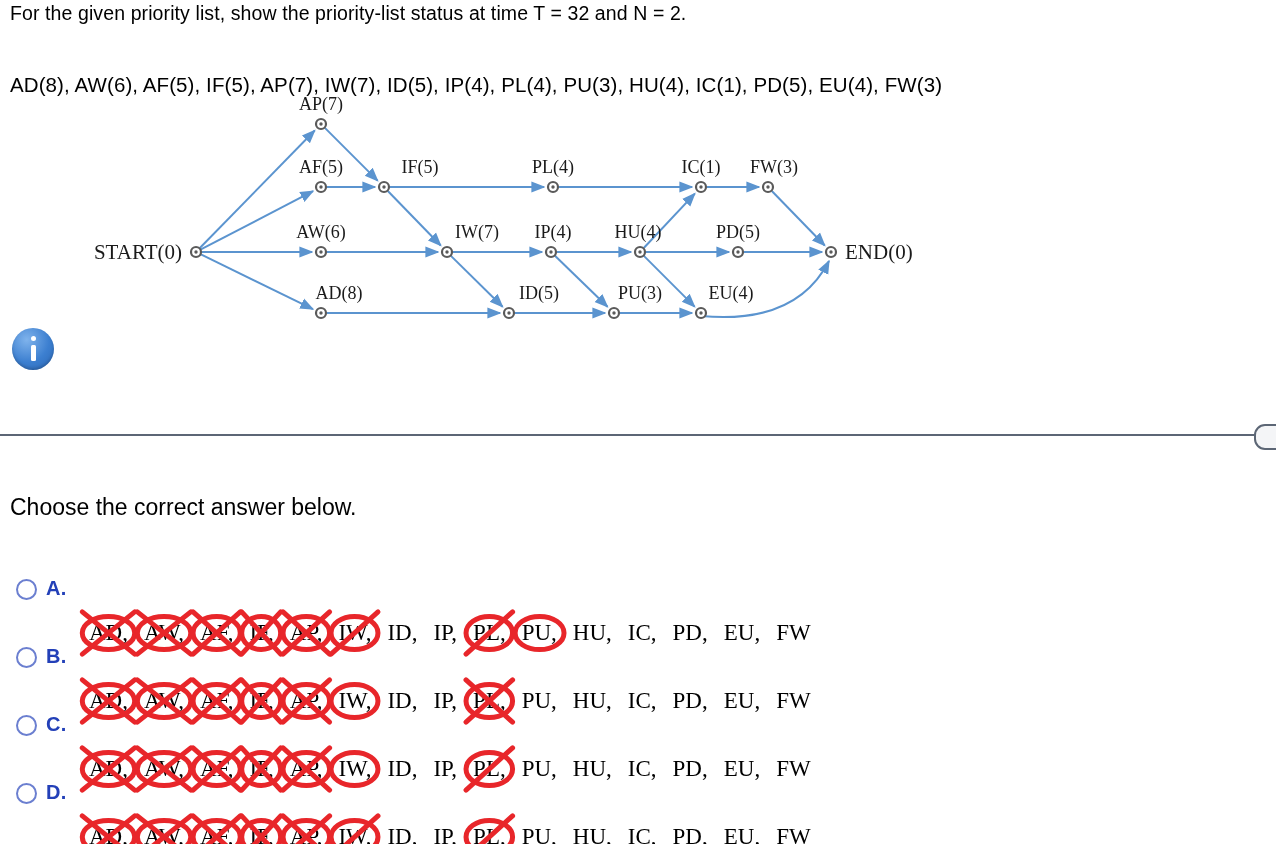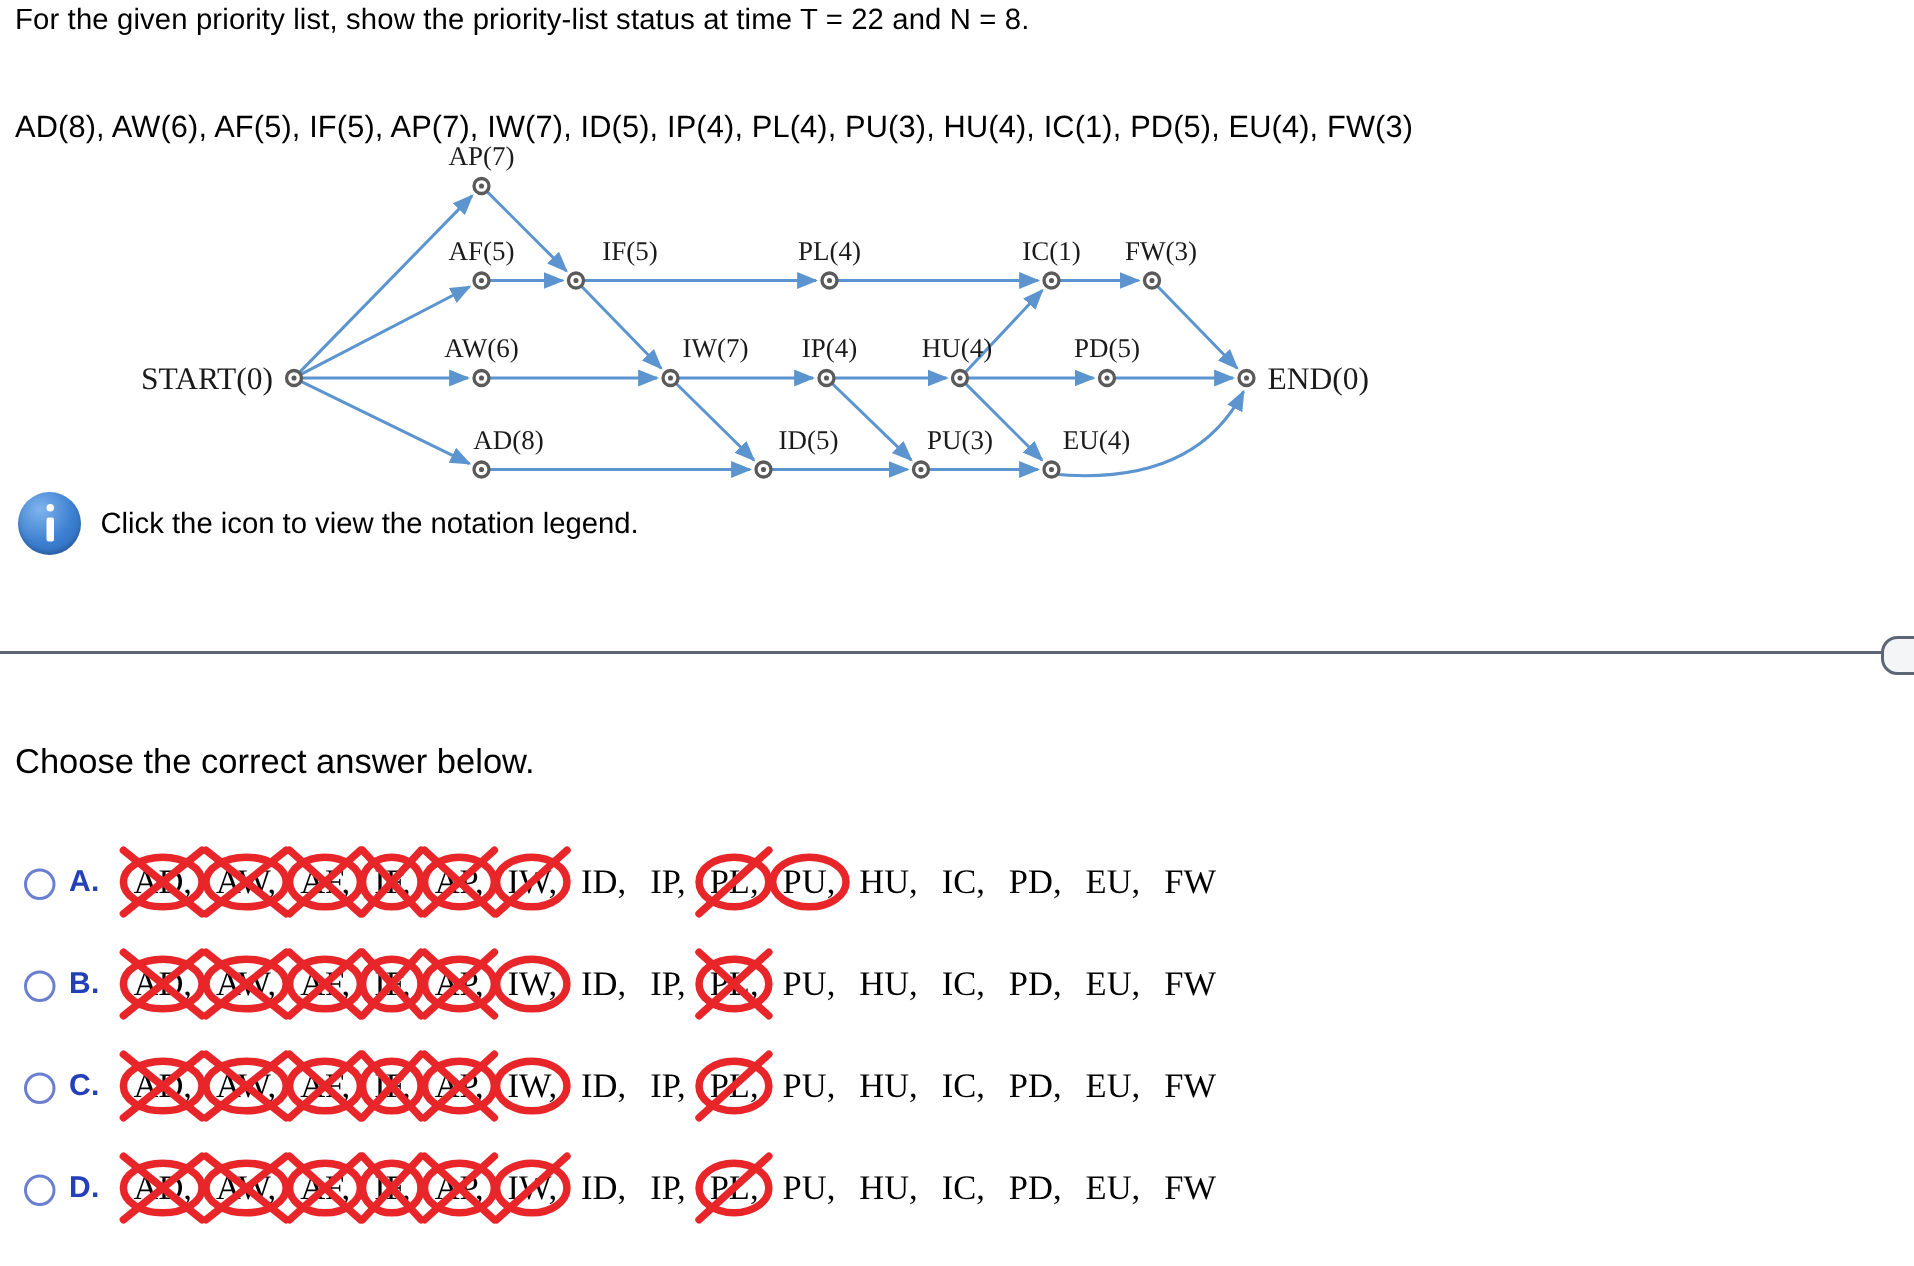--- a/index.html
+++ b/index.html
@@ -162,37 +162,38 @@
     font-size: 23px;
     color: #000;
     margin-top: 5px;
   }
   .token {
     position: relative;
     display: inline-block;
     padding: 4px 5px 4px 5px;
     margin-right: 6px;
     white-space: nowrap;
+    margin-top: 45px;
   }
   .token .txt { position: relative; z-index: 1; }
   .token .mark {
     position: absolute;
     left: -4px;
     top: -6px;
     width: calc(100% + 8px);
     height: calc(100% + 12px);
     overflow: visible;
     pointer-events: none;
     z-index: 2;
   }
 </style>
 </head>
 <body>
 
-<div class="question-line">For the given priority list, show the priority-list status at time T = 22 and N = 8.</div>
+<div class="question-line">For the given priority list, show the priority-list status at time T = 32 and N = 2.</div>
 
 <div class="priority-list">AD(8), AW(6), AF(5), IF(5), AP(7), IW(7), ID(5), IP(4), PL(4), PU(3), HU(4), IC(1), PD(5), EU(4), FW(3)</div>
 
 <div class="digraph-wrap">
   <svg id="digraph-svg" width="960" height="245" viewBox="0 0 960 245">
       <defs>
         <marker id="arrow" viewBox="0 0 10 10" refX="9" refY="5" markerWidth="7" markerHeight="7" orient="auto-start-reverse">
           <path d="M 0 1 L 10 5 L 0 9 z" fill="#5b94cf"></path>
         </marker>
       </defs>
@@ -303,21 +304,20 @@
         <circle cx="825" cy="162" r="5" fill="#ffffff" stroke="#5a5a5a" stroke-width="2.2"></circle>
         <circle cx="825" cy="162" r="1.7" fill="#5a5a5a"></circle>
       </g>
       <text x="176" y="169" text-anchor="end" class="endpoint-label">START(0)</text>
       <text x="839" y="169" class="endpoint-label">END(0)</text>
     </svg>
 </div>
 
 <div class="legend-row">
   <div class="info-icon"></div>
-  <div class="legend-text">Click the icon to view the notation legend.</div>
 </div>
 
 <div class="divider"></div>
 <div class="divider-handle"></div>
 
 <div class="choose-line">Choose the correct answer below.</div>
 
 <div class="options" id="options-container">
     <div class="option-row">
       <div class="radio"></div>

